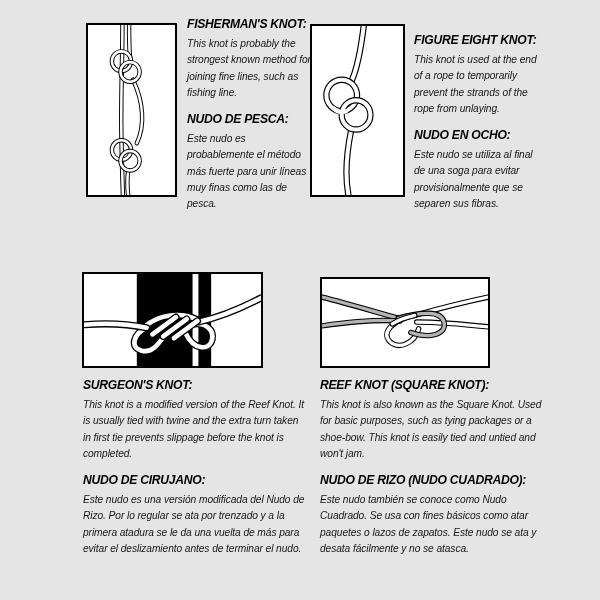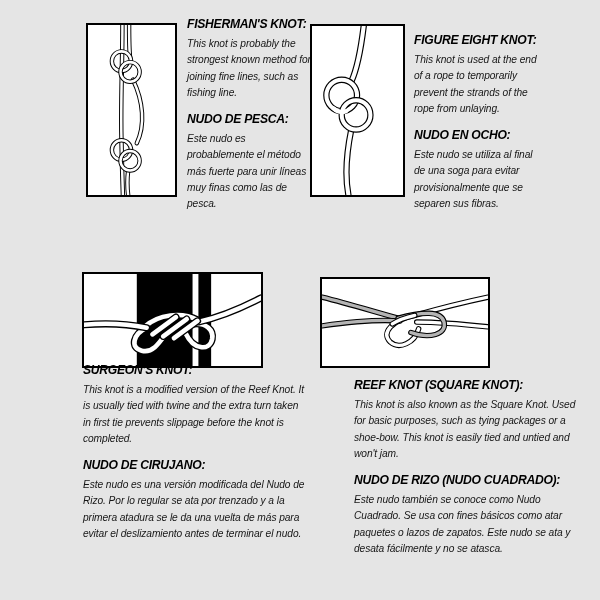--- a/index.html
+++ b/index.html
@@ -121,21 +121,21 @@
       <path class="rw" stroke-width="4.8" d="M117 50 C140 45 162 35 181 25"></path>
 
       <path class="ro" stroke-width="7.5" d="M70 63 L94 45"></path>
       <path class="rw" stroke-width="4.8" d="M70 63 L94 45"></path>
       <path class="ro" stroke-width="7.5" d="M81 65 L105 47"></path>
       <path class="rw" stroke-width="4.8" d="M81 65 L105 47"></path>
       <path class="ro" stroke-width="7.5" d="M92 67 L116 49"></path>
       <path class="rw" stroke-width="4.8" d="M92 67 L116 49"></path>
     </svg>
   </div>
-  <div class="tcol" style="left:83px; top:362px; width:241px;">
+  <div class="tcol" style="left:83px; top:377px; width:241px;">
     <h3 class="kt">SURGEON'S KNOT:</h3>
     <p class="kd">This knot is a modified version of the Reef Knot. It is usually tied with twine and the extra turn taken in first tie prevents slippage before the knot is completed.</p>
     <h3 class="kt">NUDO DE CIRUJANO:</h3>
     <p class="kd last">Este nudo es una versión modificada del Nudo de Rizo. Por lo regular se ata por trenzado y a la primera atadura se le da una vuelta de más para evitar el deslizamiento antes de terminar el nudo.</p>
   </div>
 
   <div class="frame" style="left:320px; top:277px; width:170px; height:91px;">
     <svg viewBox="0 0 170 91" preserveAspectRatio="none">
 
       <path class="ro" stroke-width="5.6" d="M170 19 C142 25 116 32 95 38"></path>
@@ -149,20 +149,20 @@
       <path class="rg" stroke-width="3.4" d="M0 19 C28 26 56 35 78 41"></path>
       <path class="ro" stroke-width="5.6" d="M0 49 C28 45 58 42 80 44"></path>
       <path class="rg" stroke-width="3.4" d="M0 49 C28 45 58 42 80 44"></path>
       <path class="ro" stroke-width="5.6" d="M78 41 C103 34 122 33 125 45 C128 58 110 63 91 56"></path>
       <path class="rg" stroke-width="3.4" d="M78 41 C103 34 122 33 125 45 C128 58 110 63 91 56"></path>
 
       <path class="ro" stroke-width="5.6" d="M95 38 C86 40 78 43 72 47"></path>
       <path class="rw" stroke-width="3.4" d="M95 38 C86 40 78 43 72 47"></path>
     </svg>
   </div>
-  <div class="tcol" style="left:320px; top:377px; width:245px;margin-left:34px;">
+  <div class="tcol" style="left:320px; top:377px; width:245px;">
     <h3 class="kt">REEF KNOT (SQUARE KNOT):</h3>
     <p class="kd">This knot is also known as the Square Knot. Used for basic purposes, such as tying packages or a shoe-bow. This knot is easily tied and untied and won't jam.</p>
     <h3 class="kt">NUDO DE RIZO (NUDO CUADRADO):</h3>
     <p class="kd last">Este nudo también se conoce como Nudo Cuadrado. Se usa con fines básicos como atar paquetes o lazos de zapatos. Este nudo se ata y desata fácilmente y no se atasca.</p>
   </div>
 
 </div>
 
 </body></html>

